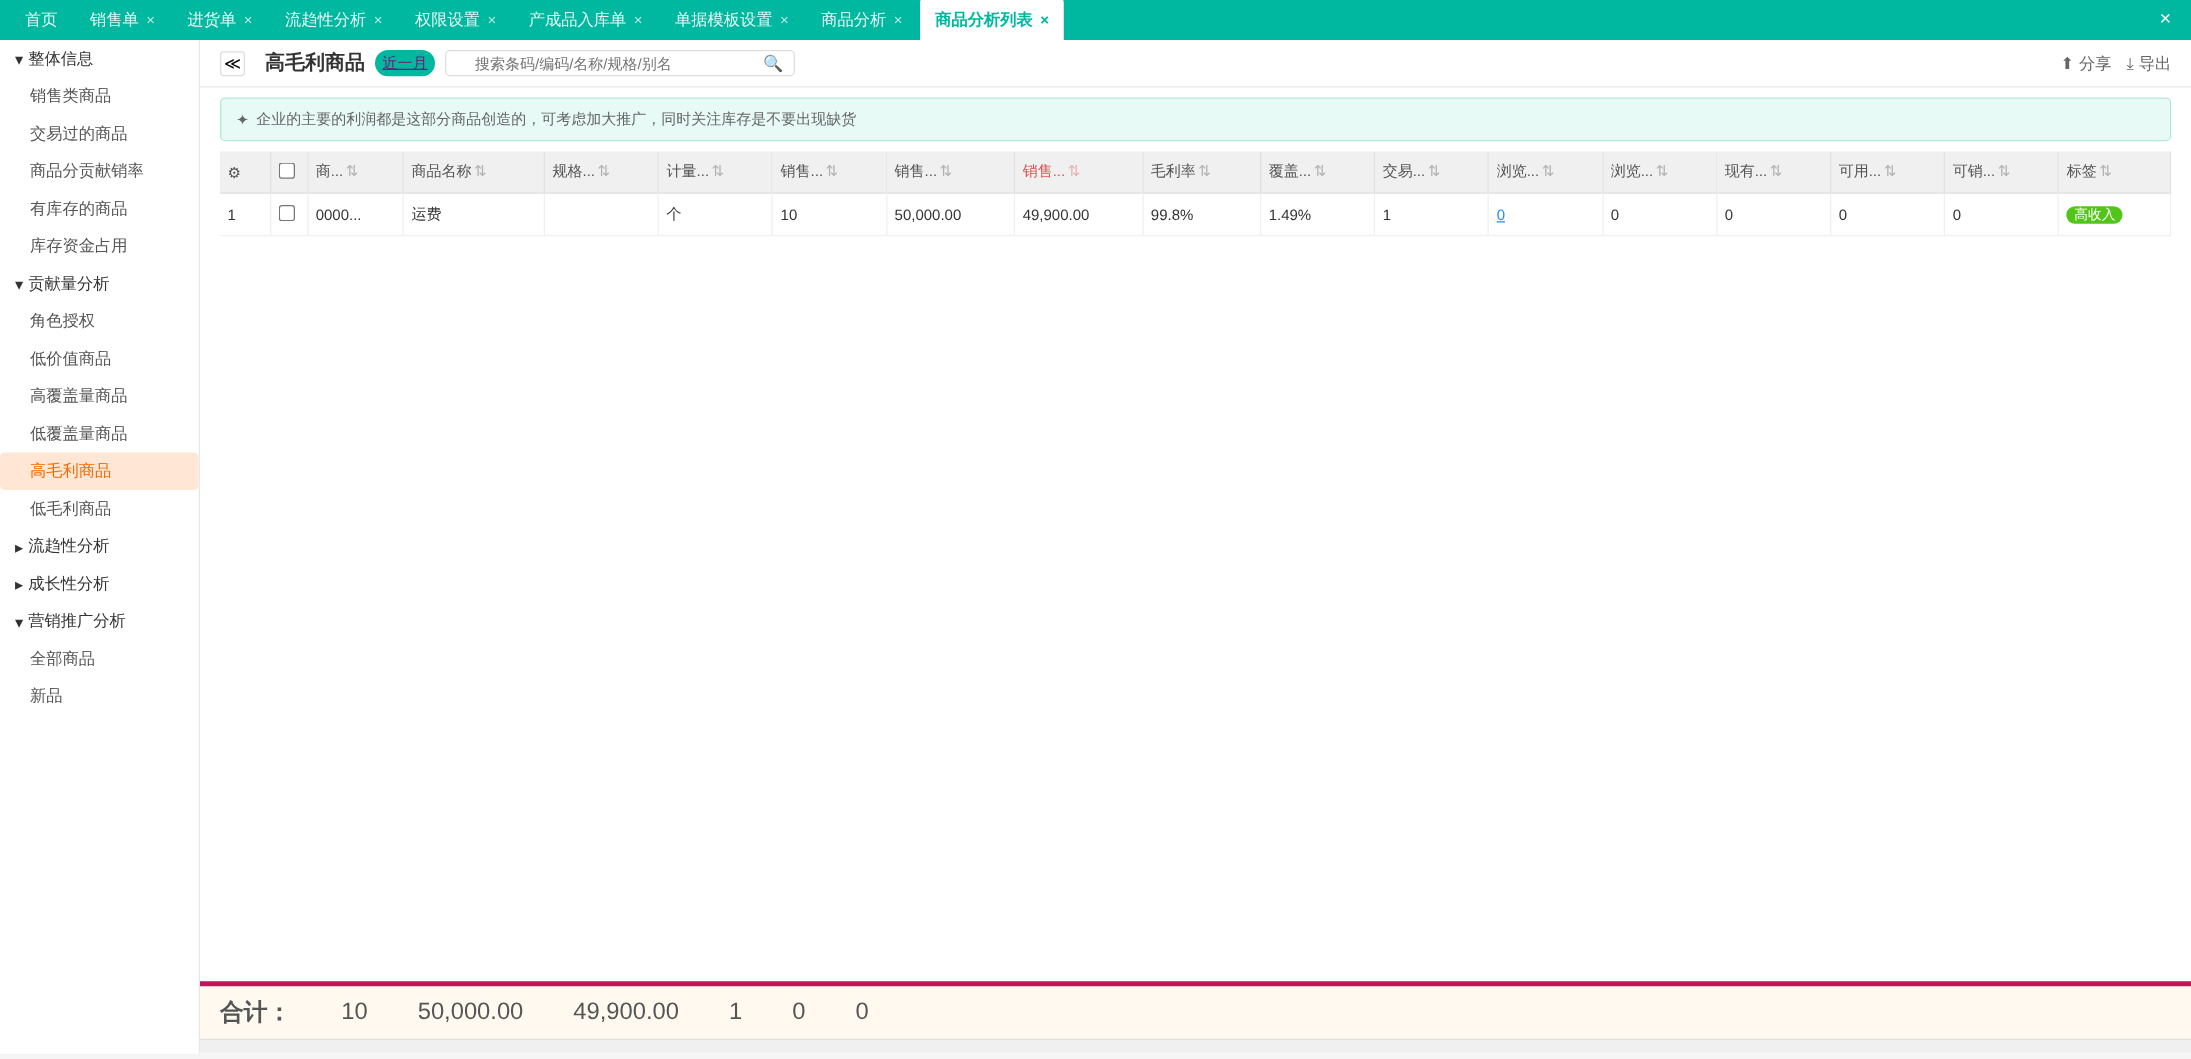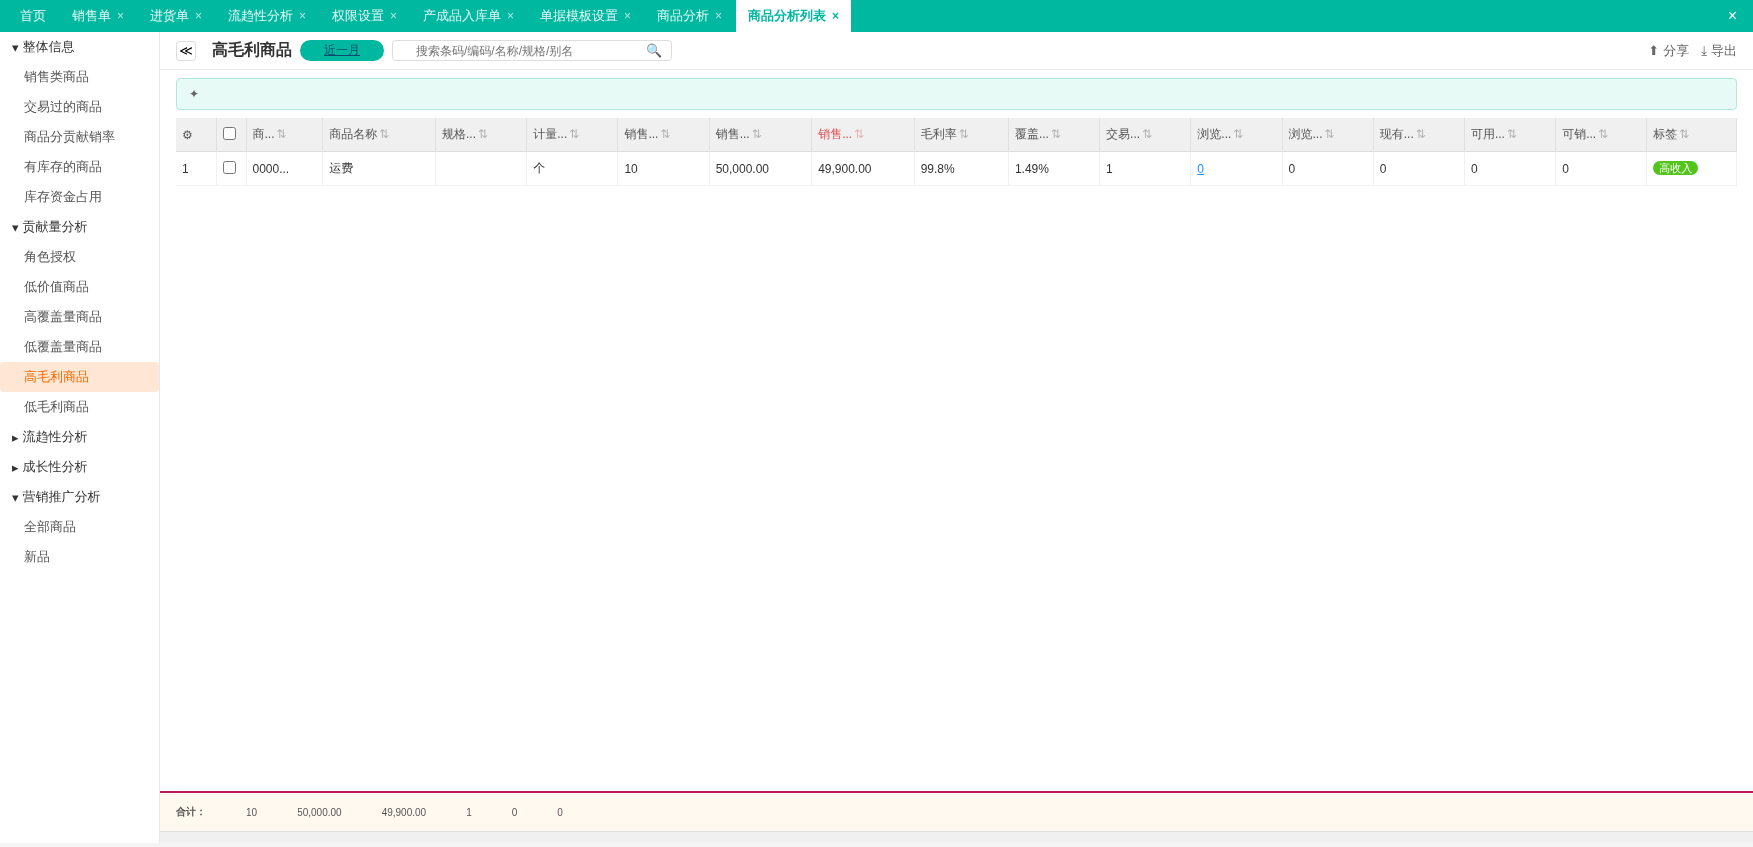--- a/index.html
+++ b/index.html
@@ -101,23 +101,23 @@
       border-bottom: 1px solid #e8e8e8;
       gap: 8px;
     }
     .page-title {
       font-size: 16px;
       font-weight: bold;
       color: #333;
     }
     .time-filter-btn {
       background: #00b8a0;
-      color: #0c4a6e;
+      color: #701a75;
       border: none;
-      padding: 2px 24px;
+      padding: 2px 6px;
       border-radius: 12px;
       font-size: 12px;
       cursor: pointer;
       text-decoration: underline;
     }
     .search-box {
       display: flex;
       align-items: center;
       border: 1px solid #ddd;
       border-radius: 4px;
@@ -223,23 +223,23 @@
       border-radius: 10px;
       font-size: 11px;
     }
     .link-text { color: #1890ff; text-decoration: underline; cursor: pointer; }
 
     
     .summary-bar {
       display: flex;
       align-items: center;
       background: #fff9f0;
-      border-top: 2px solid #be185d;
+      border-top: 4px solid #be185d;
       padding: 8px 16px;
-      font-size: 10px;
+      font-size: 19px;
       color: #555;
       gap: 40px;
       min-height: 40px;
     }
     .summary-label { font-weight: bold; }
 
     
     .scroll-bar-area {
       height: 12px;
       background: #f0f0f0;
@@ -379,20 +379,21 @@
         </div>
         <div class="action-btn">
           <span>⤓</span>
           <span>导出</span>
         </div>
       </div>
     </div>
 
     <div class="info-banner">
       <span>✦</span>
+      <span>企业的主要的利润都是这部分商品创造的，可考虑加大推广，同时关注库存是不要出现缺货</span>
     </div>
 
     <div class="table-container">
       <table>
         <thead>
           <tr>
             <th style="width:40px;">
               <span>⚙</span>
             </th>
             <th style="width:30px;">

